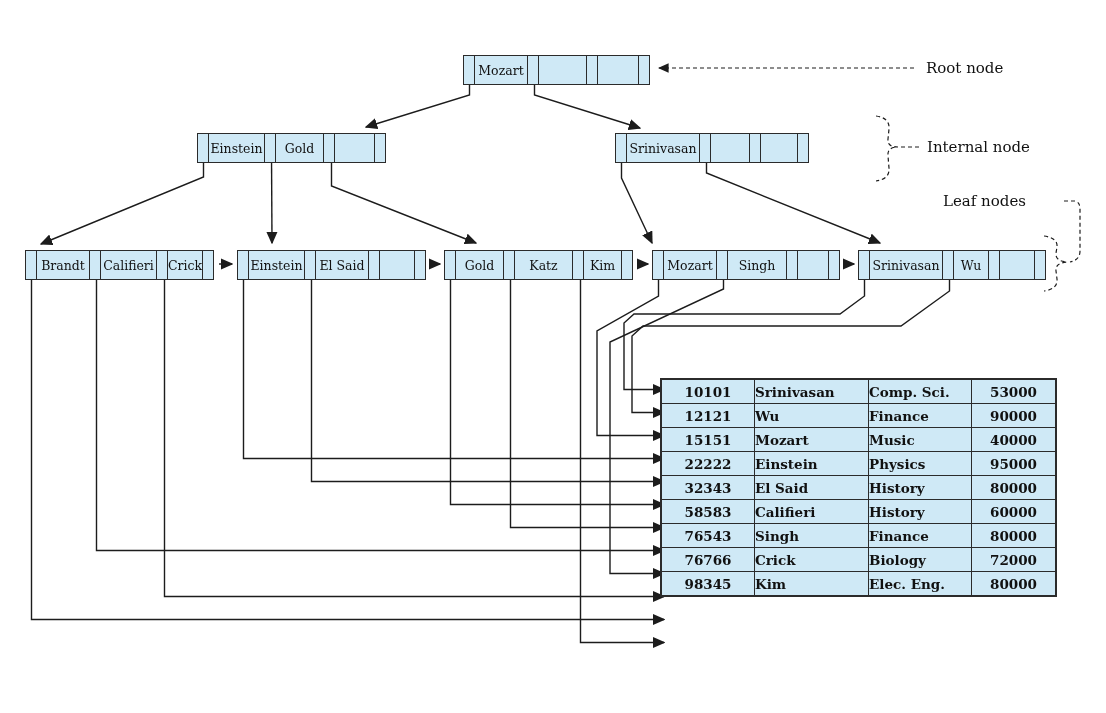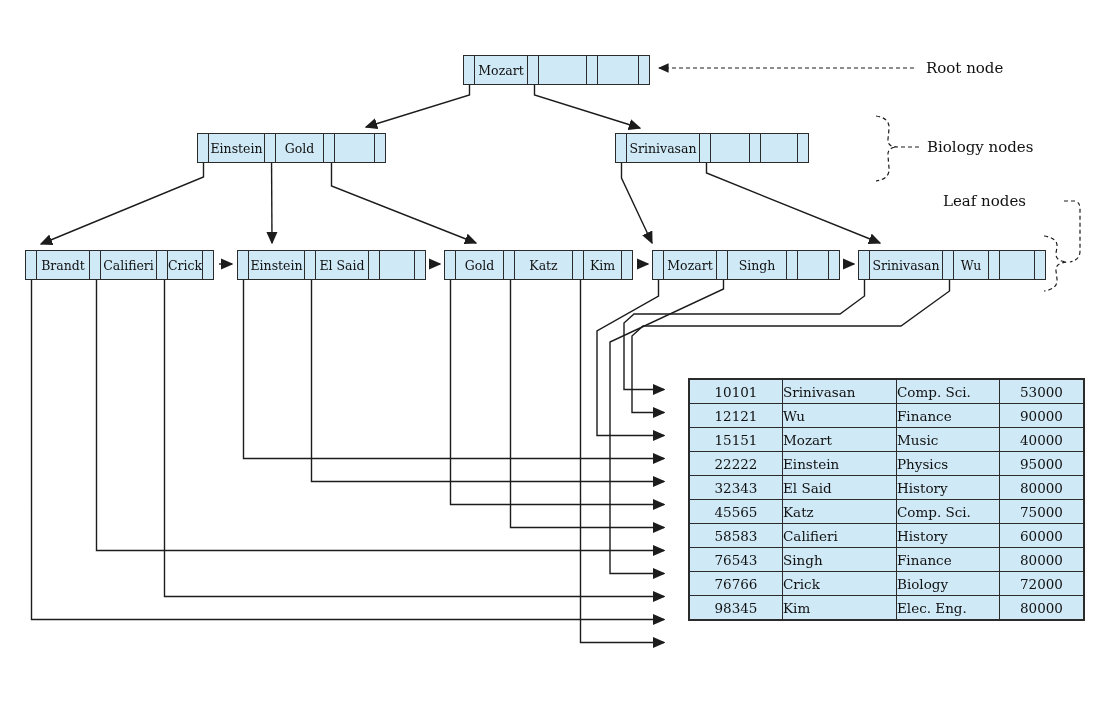--- a/index.html
+++ b/index.html
@@ -12,22 +12,22 @@
   .w{stroke:var(--line);stroke-width:1.4;fill:none;}
   .dsh{stroke:var(--line);stroke-width:1.2;fill:none;stroke-dasharray:4 3;}
   #ah path{fill:var(--line);}
   .node{position:absolute;display:flex;height:28px;background:var(--node-fill);
         border:1.5px solid var(--border);box-sizing:content-box;}
   .p{width:10px;border-right:1.5px solid var(--border);}
   .p.last{border-right:none;}
   .k{border-right:1.5px solid var(--border);display:flex;align-items:center;justify-content:center;
      font-size:12.5px;white-space:nowrap;overflow:visible;}
   .lbl{position:absolute;font-size:15px;line-height:18px;white-space:nowrap;}
-  table.rec{position:absolute;left:688px;top:378px;border-collapse:collapse;table-layout:fixed;
-            border:2px solid var(--border);}
+  table.rec{position:absolute;left:660px;top:378px;border-collapse:collapse;table-layout:fixed;
+            border:2px solid var(--border);font-weight:bold;}
   table.rec td{border:1.5px solid var(--border);background:var(--node-fill);height:23px;
                font-family:"DejaVu Serif",serif;font-size:13.5px;padding:0;color:var(--text);}
   td.c-id{width:92px;text-align:center;}
   td.c-name{width:113px;padding-left:9px;}
   td.c-dept{width:102px;padding-left:9px;}
   td.c-sal{width:83px;text-align:center;}
 </style>
 </head>
 <body>
 
@@ -155,21 +155,21 @@
     <span class="p"></span>
     <span class="k" style="width:72px">Srinivasan</span>
     <span class="p"></span>
     <span class="k" style="width:34px">Wu</span>
     <span class="p"></span>
     <span class="k" style="width:34px"></span>
     <span class="p last"></span>
   </div>
 
   <div class="lbl" style="left:926px;top:59px">Root node</div>
-  <div class="lbl" style="left:927px;top:138px">Biology nodes</div>
+  <div class="lbl" style="left:927px;top:138px">Internal node</div>
   <div class="lbl" style="left:943px;top:192px">Leaf nodes</div>
 
   <table class="rec">
     <tbody>
       <tr>
           <td class="c-id">10101</td>
           <td class="c-name">Srinivasan</td>
           <td class="c-dept">Comp. Sci.</td>
           <td class="c-sal">53000</td>
         </tr>
@@ -191,26 +191,20 @@
           <td class="c-dept">Physics</td>
           <td class="c-sal">95000</td>
         </tr>
       <tr>
           <td class="c-id">32343</td>
           <td class="c-name">El Said</td>
           <td class="c-dept">History</td>
           <td class="c-sal">80000</td>
         </tr>
       <tr>
-          <td class="c-id">45565</td>
-          <td class="c-name">Katz</td>
-          <td class="c-dept">Comp. Sci.</td>
-          <td class="c-sal">75000</td>
-        </tr>
-      <tr>
           <td class="c-id">58583</td>
           <td class="c-name">Califieri</td>
           <td class="c-dept">History</td>
           <td class="c-sal">60000</td>
         </tr>
       <tr>
           <td class="c-id">76543</td>
           <td class="c-name">Singh</td>
           <td class="c-dept">Finance</td>
           <td class="c-sal">80000</td>

